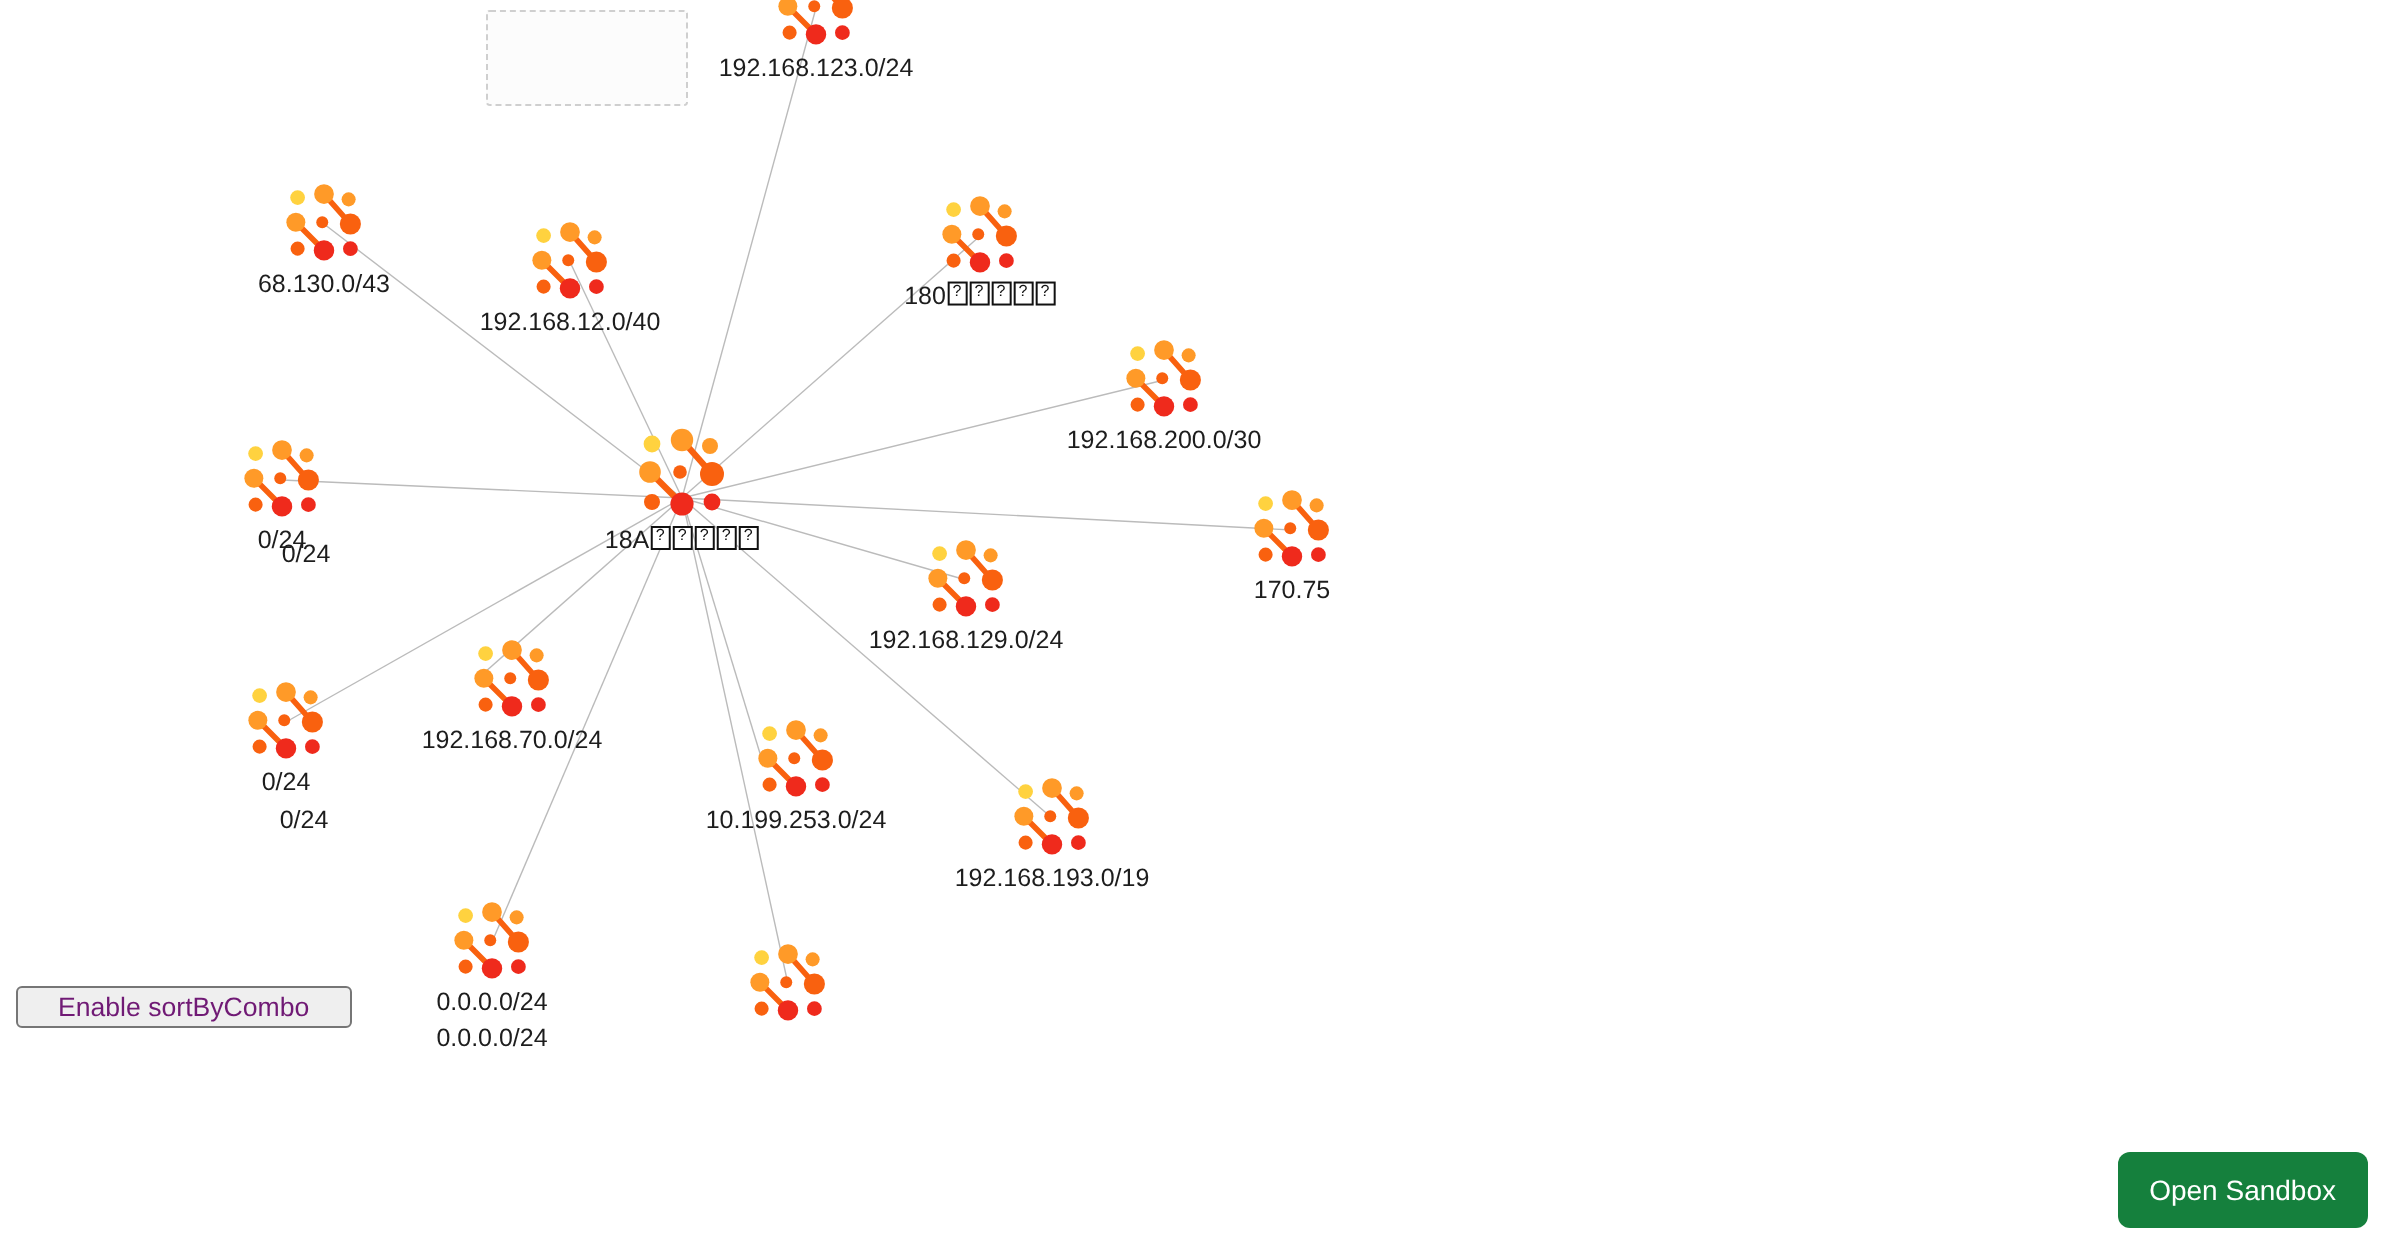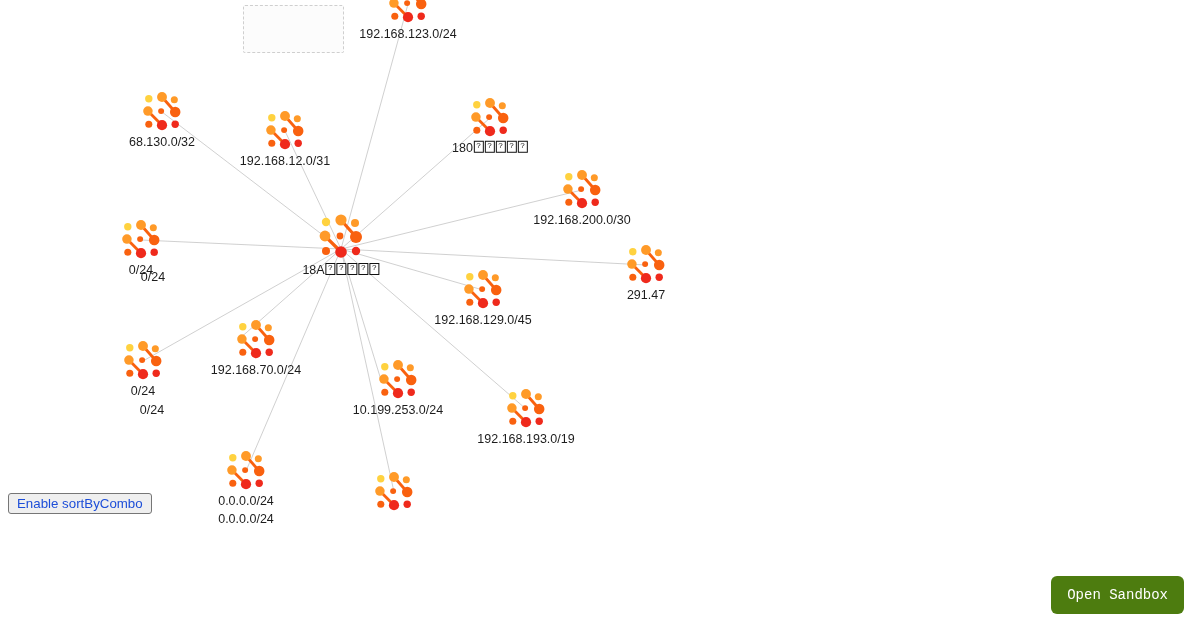--- a/index.html
+++ b/index.html
@@ -104,40 +104,40 @@
   }
 
   
   #sort-button {
     position: absolute;
     left: 8px;
     top: 493px;
     font-family: "Liberation Sans", sans-serif;
     font-size: 13.3px;
     line-height: normal;
-    padding: 2px 8px;
-    color: #1d4ed8;
+    padding: 2px 20px;
+    color: #701a75;
     background: #efefef;
     border: 1px solid #767676;
     border-radius: 3px;
     cursor: pointer;
   }
   #open-sandbox-button {
     position: absolute;
     right: 16px;
     bottom: 16px;
-    background: #4d7c0f;
+    background: #15803d;
     color: #ffffff;
     font-size: 14px;
     line-height: 18px;
     padding: 10px 16px;
     border-radius: 6px;
     border: none;
     cursor: pointer;
-    font-family: Liberation Mono, monospace;
+    font-family: Liberation Sans, sans-serif;
   }
 </style>
 </head>
 <body>
 
 <div id="graph-canvas">
 
   <svg id="edge-layer" viewBox="0 0 1200 630" xmlns="http://www.w3.org/2000/svg">
       <line x1="341" y1="249" x2="162" y2="112" stroke="#bbbbbb" stroke-width="0.7"></line>
       <line x1="341" y1="249" x2="285" y2="131" stroke="#bbbbbb" stroke-width="0.7"></line>
@@ -178,34 +178,34 @@
             <line x1="7" y1="22" x2="23" y2="38" stroke="#f9610f" stroke-width="3.2" stroke-linecap="round"></line>
             <circle cx="8" cy="8" r="4.2" fill="#ffd23f"></circle>
             <circle cx="23" cy="6" r="5.6" fill="#ff9a28"></circle>
             <circle cx="37" cy="9" r="4" fill="#ff9a28"></circle>
             <circle cx="7" cy="22" r="5.4" fill="#ff9a28"></circle>
             <circle cx="22" cy="22" r="3.4" fill="#f9610f"></circle>
             <circle cx="38" cy="23" r="6" fill="#f9610f"></circle>
             <circle cx="8" cy="37" r="4" fill="#f9610f"></circle>
             <circle cx="23" cy="38" r="5.8" fill="#ef2a1c"></circle>
             <circle cx="38" cy="37" r="4.2" fill="#ef2a1c"></circle>
-          </svg></span><div class="node-label">68.130.0/32</div></div>
+          </svg></span><div class="node-label">68.130.0/43</div></div>
       <div class="node" style="left: 285px; top: 131px;"><span><svg class="node-icon" width="40.48" height="40.48" viewBox="0 0 46 46">
             <line x1="23" y1="6" x2="38" y2="23" stroke="#f9610f" stroke-width="3.2" stroke-linecap="round"></line>
             <line x1="7" y1="22" x2="23" y2="38" stroke="#f9610f" stroke-width="3.2" stroke-linecap="round"></line>
             <circle cx="8" cy="8" r="4.2" fill="#ffd23f"></circle>
             <circle cx="23" cy="6" r="5.6" fill="#ff9a28"></circle>
             <circle cx="37" cy="9" r="4" fill="#ff9a28"></circle>
             <circle cx="7" cy="22" r="5.4" fill="#ff9a28"></circle>
             <circle cx="22" cy="22" r="3.4" fill="#f9610f"></circle>
             <circle cx="38" cy="23" r="6" fill="#f9610f"></circle>
             <circle cx="8" cy="37" r="4" fill="#f9610f"></circle>
             <circle cx="23" cy="38" r="5.8" fill="#ef2a1c"></circle>
             <circle cx="38" cy="37" r="4.2" fill="#ef2a1c"></circle>
-          </svg></span><div class="node-label">192.168.12.0/31</div></div>
+          </svg></span><div class="node-label">192.168.12.0/40</div></div>
       <div class="node" style="left: 408px; top: 4px;"><span><svg class="node-icon" width="40.48" height="40.48" viewBox="0 0 46 46">
             <line x1="23" y1="6" x2="38" y2="23" stroke="#f9610f" stroke-width="3.2" stroke-linecap="round"></line>
             <line x1="7" y1="22" x2="23" y2="38" stroke="#f9610f" stroke-width="3.2" stroke-linecap="round"></line>
             <circle cx="8" cy="8" r="4.2" fill="#ffd23f"></circle>
             <circle cx="23" cy="6" r="5.6" fill="#ff9a28"></circle>
             <circle cx="37" cy="9" r="4" fill="#ff9a28"></circle>
             <circle cx="7" cy="22" r="5.4" fill="#ff9a28"></circle>
             <circle cx="22" cy="22" r="3.4" fill="#f9610f"></circle>
             <circle cx="38" cy="23" r="6" fill="#f9610f"></circle>
             <circle cx="8" cy="37" r="4" fill="#f9610f"></circle>
@@ -243,34 +243,34 @@
             <line x1="7" y1="22" x2="23" y2="38" stroke="#f9610f" stroke-width="3.2" stroke-linecap="round"></line>
             <circle cx="8" cy="8" r="4.2" fill="#ffd23f"></circle>
             <circle cx="23" cy="6" r="5.6" fill="#ff9a28"></circle>
             <circle cx="37" cy="9" r="4" fill="#ff9a28"></circle>
             <circle cx="7" cy="22" r="5.4" fill="#ff9a28"></circle>
             <circle cx="22" cy="22" r="3.4" fill="#f9610f"></circle>
             <circle cx="38" cy="23" r="6" fill="#f9610f"></circle>
             <circle cx="8" cy="37" r="4" fill="#f9610f"></circle>
             <circle cx="23" cy="38" r="5.8" fill="#ef2a1c"></circle>
             <circle cx="38" cy="37" r="4.2" fill="#ef2a1c"></circle>
-          </svg></span><div class="node-label">291.47</div></div>
+          </svg></span><div class="node-label">170.75</div></div>
       <div class="node" style="left: 483px; top: 290px;"><span><svg class="node-icon" width="40.48" height="40.48" viewBox="0 0 46 46">
             <line x1="23" y1="6" x2="38" y2="23" stroke="#f9610f" stroke-width="3.2" stroke-linecap="round"></line>
             <line x1="7" y1="22" x2="23" y2="38" stroke="#f9610f" stroke-width="3.2" stroke-linecap="round"></line>
             <circle cx="8" cy="8" r="4.2" fill="#ffd23f"></circle>
             <circle cx="23" cy="6" r="5.6" fill="#ff9a28"></circle>
             <circle cx="37" cy="9" r="4" fill="#ff9a28"></circle>
             <circle cx="7" cy="22" r="5.4" fill="#ff9a28"></circle>
             <circle cx="22" cy="22" r="3.4" fill="#f9610f"></circle>
             <circle cx="38" cy="23" r="6" fill="#f9610f"></circle>
             <circle cx="8" cy="37" r="4" fill="#f9610f"></circle>
             <circle cx="23" cy="38" r="5.8" fill="#ef2a1c"></circle>
             <circle cx="38" cy="37" r="4.2" fill="#ef2a1c"></circle>
-          </svg></span><div class="node-label">192.168.129.0/45</div></div>
+          </svg></span><div class="node-label">192.168.129.0/24</div></div>
       <div class="node" style="left: 526px; top: 409px;"><span><svg class="node-icon" width="40.48" height="40.48" viewBox="0 0 46 46">
             <line x1="23" y1="6" x2="38" y2="23" stroke="#f9610f" stroke-width="3.2" stroke-linecap="round"></line>
             <line x1="7" y1="22" x2="23" y2="38" stroke="#f9610f" stroke-width="3.2" stroke-linecap="round"></line>
             <circle cx="8" cy="8" r="4.2" fill="#ffd23f"></circle>
             <circle cx="23" cy="6" r="5.6" fill="#ff9a28"></circle>
             <circle cx="37" cy="9" r="4" fill="#ff9a28"></circle>
             <circle cx="7" cy="22" r="5.4" fill="#ff9a28"></circle>
             <circle cx="22" cy="22" r="3.4" fill="#f9610f"></circle>
             <circle cx="38" cy="23" r="6" fill="#f9610f"></circle>
             <circle cx="8" cy="37" r="4" fill="#f9610f"></circle>

